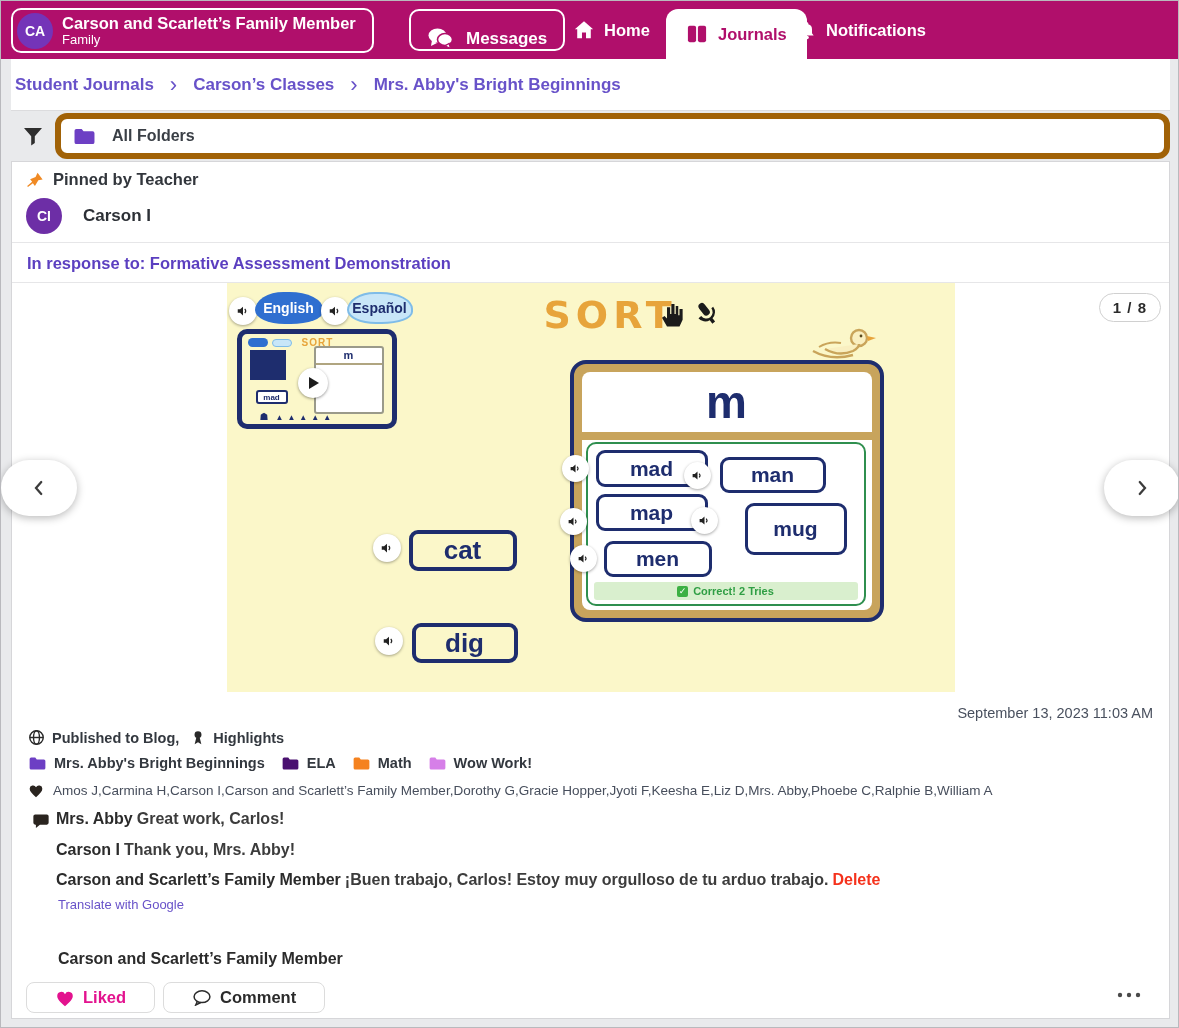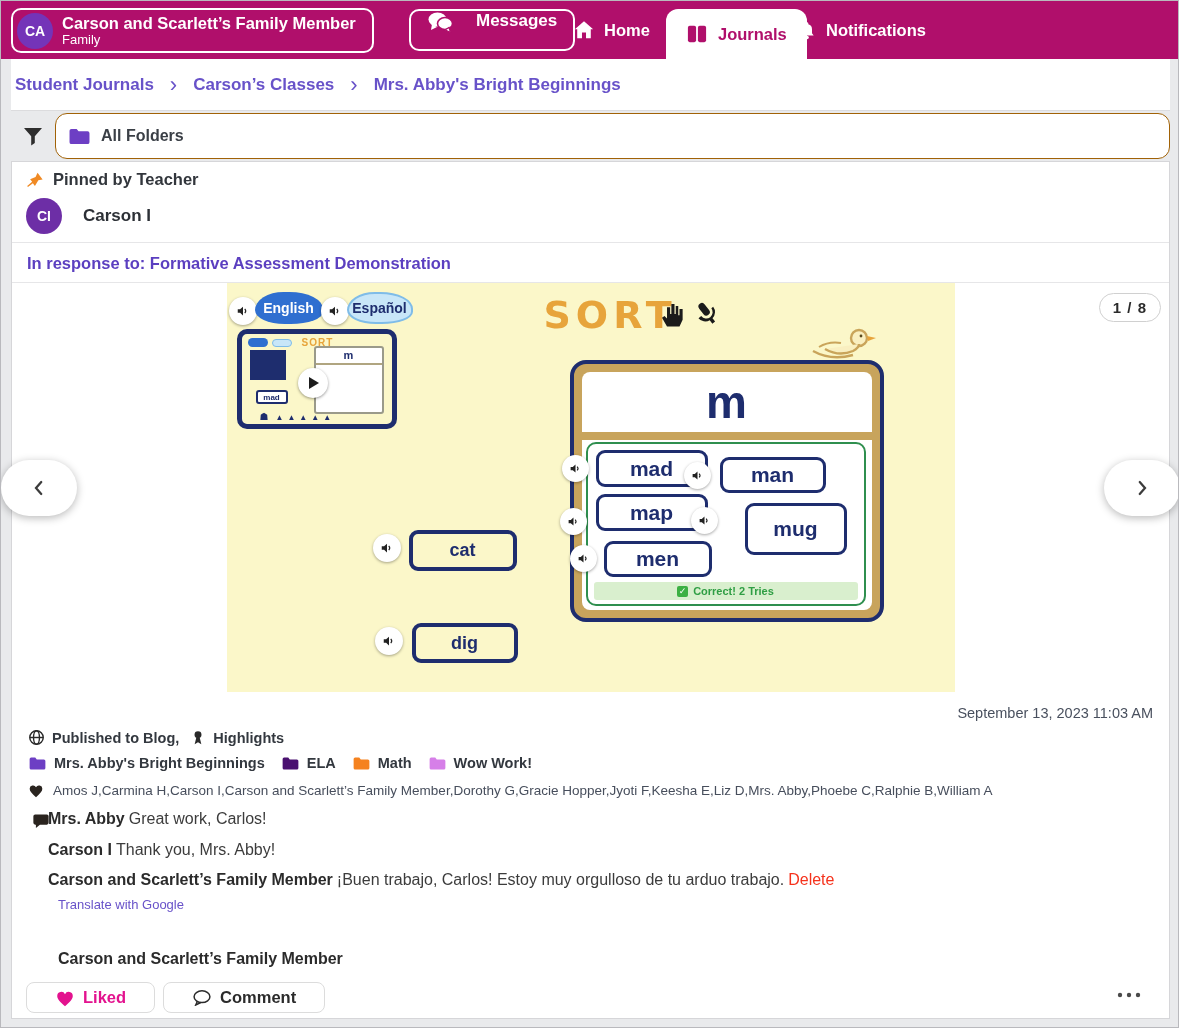--- a/index.html
+++ b/index.html
@@ -14,37 +14,37 @@
 
   
   .hdr { position:absolute; left:0; top:0; width:1179px; height:58px; background:var(--accent); }
   .user-badge { position:absolute; left:10px; top:7px; height:45px; border:2px solid #fff; border-radius:10px;
     display:flex; align-items:center; gap:9px; padding:0 16px 0 4px; cursor:pointer; }
   .avatar { width:36px; height:36px; border-radius:50%; background:var(--avatar); color:#fff;
     display:flex; align-items:center; justify-content:center; font-weight:bold; font-size:14px; }
   .user-name { color:#fff; font-weight:bold; font-size:16.5px; line-height:1.15; }
   .user-role { color:#fff; font-size:13px; line-height:1.1; }
   .hdr-btn { position:absolute; top:8px; height:42px; border:2px solid #fff; border-radius:10px;
-    display:flex; align-items:flex-start; gap:22px; padding:0 16px; color:#fff; font-weight:bold; font-size:17px; cursor:pointer; }
+    display:flex; align-items:flex-end; gap:12px; padding:0 16px; color:#fff; font-weight:bold; font-size:17px; cursor:pointer; }
   .hdr-link { position:absolute; top:0; height:58px; display:flex; align-items:center; gap:9px;
     color:#fff; font-weight:bold; font-size:16.5px; cursor:pointer; }
   .tab-active { position:absolute; left:665px; top:8px; height:50px; background:#fff; border-radius:12px 12px 0 0;
     display:flex; align-items:center; gap:10px; padding:0 20px; color:var(--accent); font-weight:bold; font-size:16.5px; cursor:pointer; }
 
   
   .crumb-wrap { position:absolute; left:10px; top:58px; width:1159px; height:52px; background:#fff;
     border-bottom:1px solid #dcdcde; display:flex; align-items:center; padding-left:4px; }
   .crumb-wrap a { color:var(--purple); font-size:17px; font-weight:600; text-decoration:none; cursor:pointer; }
   .crumb-sep { color:var(--purple); font-size:22px; font-weight:400; margin:0 16px; }
 
   
   .filter-row { position:absolute; left:10px; top:110px; width:1159px; height:50px; display:flex; align-items:center; }
   .funnel-btn { width:44px; display:flex; justify-content:center; cursor:pointer; }
-  .folders-bar { flex:1; height:46px; background:#fff; border:1px solid #a16207; border-radius:12px;
-    display:flex; align-items:center; gap:10px; padding-left:12px; cursor:pointer; }
+  .folders-bar { flex:1; height:46px; background:#fff; border:6px solid #a16207; border-radius:12px;
+    display:flex; align-items:center; gap:16px; padding-left:12px; cursor:pointer; }
   .folders-bar span { font-size:16px; font-weight:600; color:#3a3f46; }
 
   
   .card { position:absolute; left:10px; top:160px; width:1159px; height:858px; background:#fff; border:1px solid #d6d6d9; }
   .row-pinned { position:absolute; left:14px; top:8px; display:flex; align-items:center; gap:9px;
     font-weight:bold; font-size:16.5px; color:#32363c; }
   .row-author { position:absolute; left:14px; top:36px; display:flex; align-items:center; gap:21px; cursor:pointer; }
   .row-author .name { font-weight:bold; font-size:17px; color:#2c3036; }
   .divider { position:absolute; left:0; right:0; height:1px; background:#e6e6e8; }
   .in-resp { position:absolute; left:15px; top:92px; font-weight:bold; font-size:16.5px; color:var(--link); cursor:pointer; }
@@ -84,41 +84,41 @@
 
   .sort-card { position:absolute; left:343px; top:77px; width:314px; height:262px; background:var(--gold);
     border:4px solid var(--navy); border-radius:16px; padding:8px; }
   .sort-head { height:60px; background:#fff; border-radius:8px 8px 0 0; display:flex; align-items:center; justify-content:center;
     font-size:46px; font-weight:bold; color:var(--navy); }
   .sort-band { height:8px; }
   .sort-body { height:170px; background:#fff; border-radius:0 0 8px 8px; position:relative; }
   .green-zone { position:absolute; left:4px; right:6px; top:2px; bottom:4px; border:2px solid #2F8F4F; border-radius:10px; }
   .tile { position:absolute; background:#fff; border:3px solid var(--navy); border-radius:9px; color:var(--navy);
     font-weight:bold; font-size:21px; display:flex; align-items:center; justify-content:center; cursor:pointer; }
-  .tile.loose { background:var(--slide-bg); border-width:4px; font-size:18px; }
+  .tile.loose { background:var(--slide-bg); border-width:4px; font-size:26px; }
   .banner { position:absolute; left:6px; right:6px; bottom:4px; height:18px; background:var(--green-bg); border-radius:3px;
     display:flex; align-items:center; justify-content:center; gap:5px; font-size:11px; font-weight:bold; color:var(--green); }
   .banner .chk { width:11px; height:11px; background:#3CB043; border-radius:2px; color:#fff; font-size:9px; line-height:11px; text-align:center; }
 
   .page-pill { position:absolute; right:8px; top:10px; background:#fff; border:1px solid #d0d0d0; border-radius:18px;
     padding:5px 13px; font-weight:bold; font-size:15px; color:#2b2b2b; letter-spacing:1px; }
   .arrow { position:absolute; top:177px; width:76px; height:56px; background:#fff; border-radius:28px;
     box-shadow:0 2px 8px rgba(0,0,0,.28); display:flex; align-items:center; justify-content:center; cursor:pointer; }
   .arrow.l { left:-11px; } .arrow.r { right:-11px; }
 
   
   .date { position:absolute; right:16px; top:543px; font-size:14.5px; color:var(--text-slate); }
   .meta1 { position:absolute; left:16px; top:567px; display:flex; align-items:center; gap:7px;
     font-size:14.5px; font-weight:600; color:#33383f; }
   .meta2 { position:absolute; left:16px; top:593px; display:flex; align-items:center; gap:16px; }
   .chip { display:flex; align-items:center; gap:7px; font-size:14.5px; font-weight:600; color:#33383f; cursor:pointer; }
   .likes { position:absolute; left:16px; top:621px; display:flex; align-items:center; gap:9px;
     font-size:13.5px; color:#474e5c; width:1120px; white-space:nowrap; overflow:hidden; }
   .cmt-icon { position:absolute; left:20px; top:651px; color:#2a241f; }
-  .cmt { position:absolute; left:36px; font-size:16px; color:#3c3c3c; }
+  .cmt { position:absolute; left:44px; font-size:16px; color:#3c3c3c;font-weight:bold; }
   .cmt b { color:#2b2b2b; margin-right:4px; }
   .del { color:var(--red); cursor:pointer; margin-left:4px; }
   .translate { position:absolute; left:46px; top:735px; font-size:13px; color:var(--purple); cursor:pointer; }
   .audio-name { position:absolute; left:46px; top:788px; font-size:16px; font-weight:bold; color:#2b2b2b; }
   .player { position:absolute; left:342px; top:762px; width:556px; height:48px; background:#f1f3f4; border-radius:24px;
     display:flex; align-items:center; gap:14px; padding:0 18px; }
   .play-tri { width:0; height:0; border-left:13px solid #1b1b1b; border-top:8px solid transparent; border-bottom:8px solid transparent; cursor:pointer; }
   .ptime { font-size:13.5px; color:#3c4043; white-space:nowrap; }
   .ptrack { flex:1; height:4px; background:#5f6368; border-radius:2px; cursor:pointer; }
 

